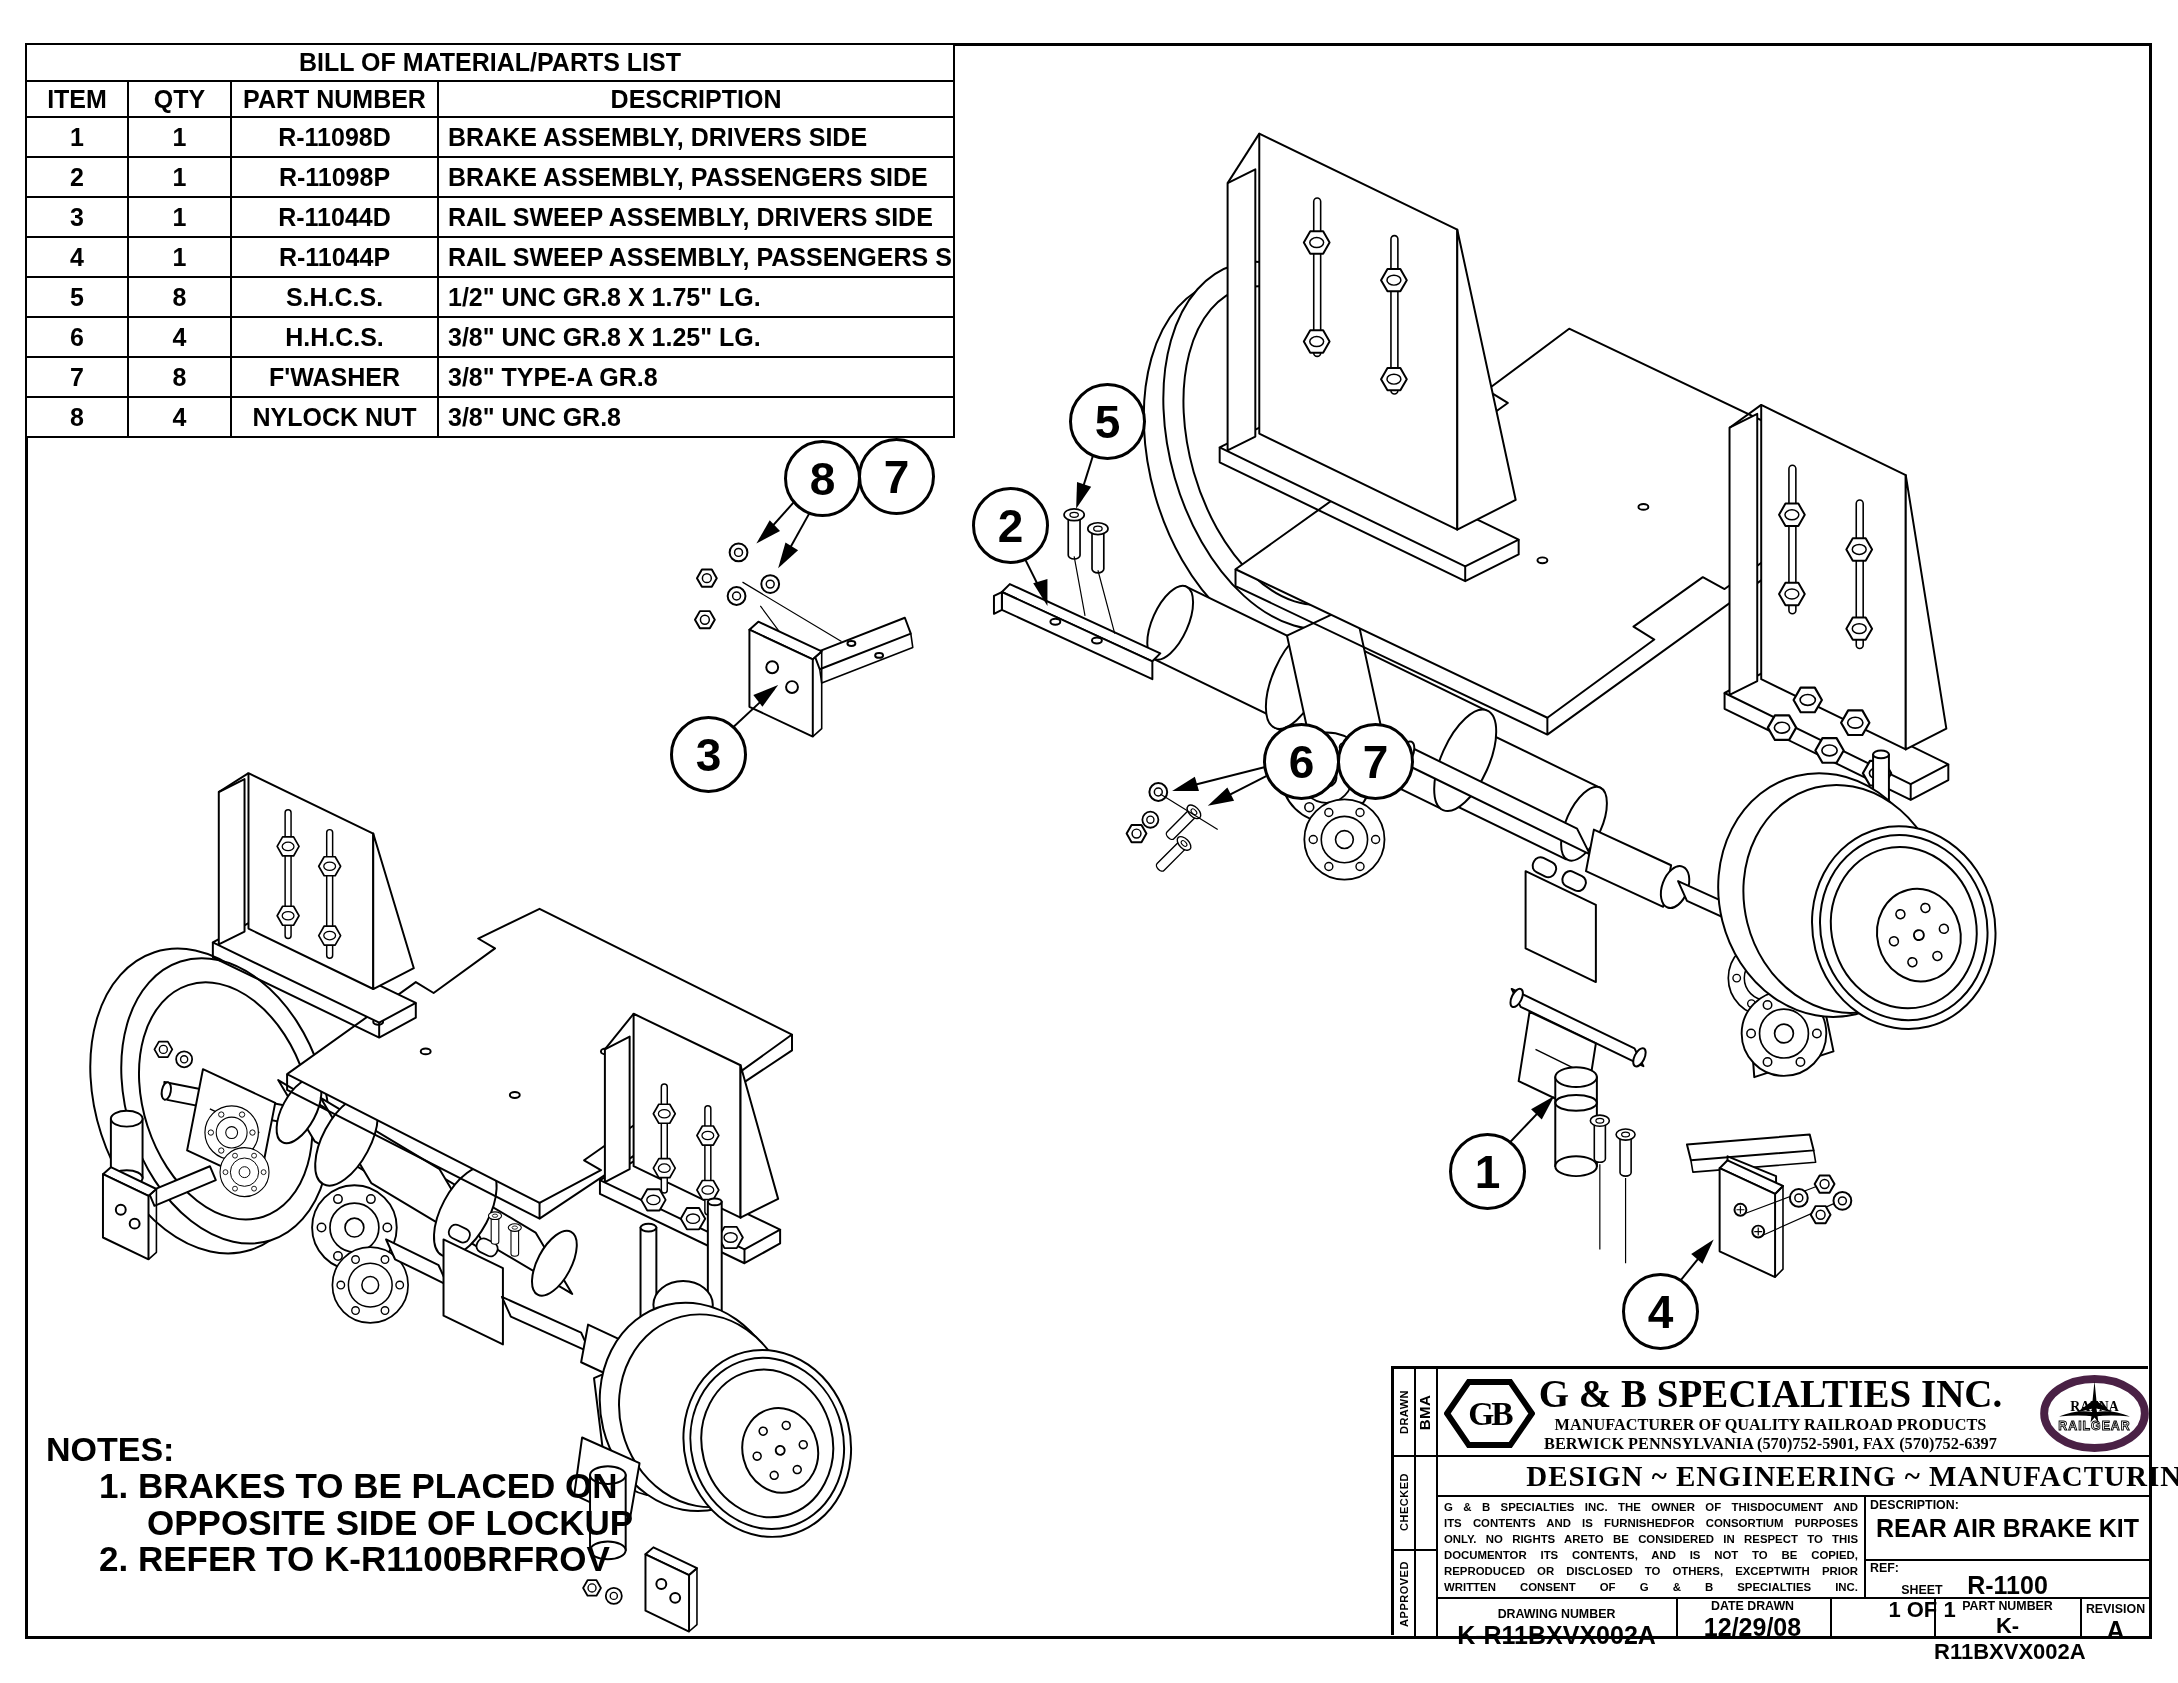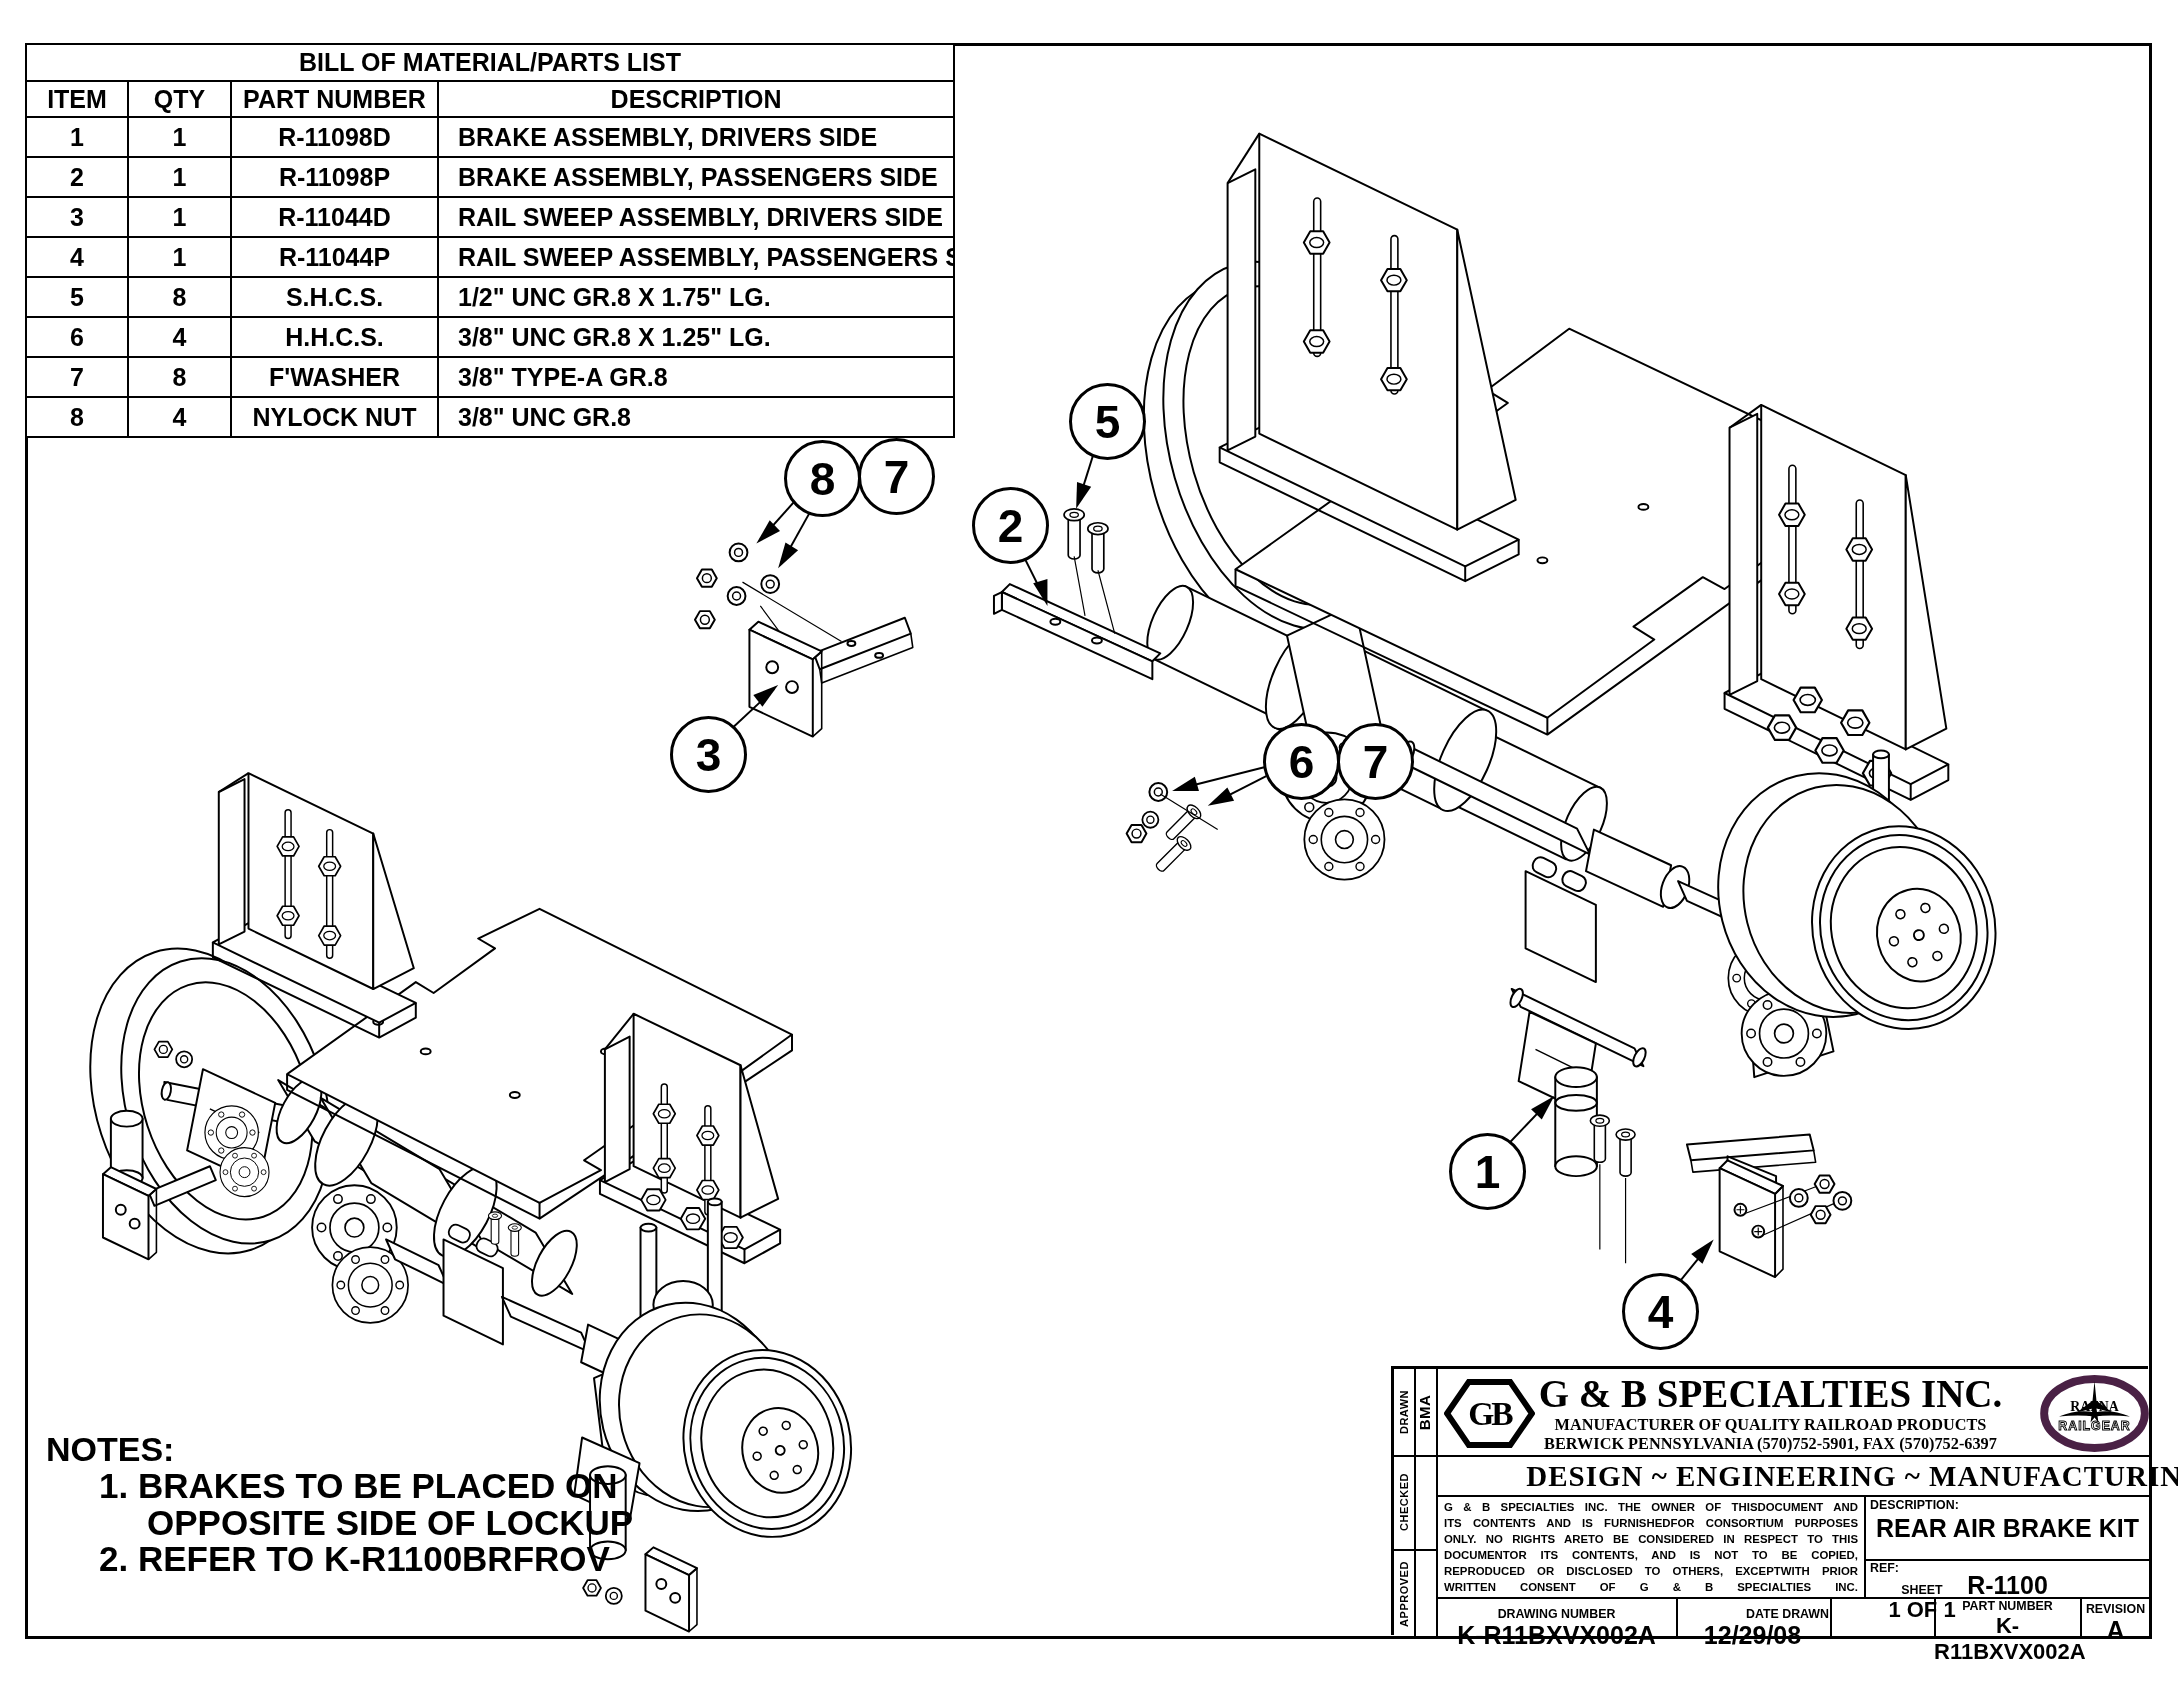--- a/index.html
+++ b/index.html
@@ -7,21 +7,21 @@
   #sheet{position:relative;width:2178px;height:1683px;background:#fff;overflow:hidden;}
   .frame{position:absolute;left:25px;top:43px;width:2127px;height:1596px;border:3px solid #000;box-sizing:border-box;}
   svg.drawing{position:absolute;left:0;top:0;}
 
   
   table.bom{position:absolute;left:25px;top:43px;width:928px;border-collapse:collapse;table-layout:fixed;background:#fff;}
   table.bom td{border:2px solid #000;font-size:25px;font-weight:700;text-align:center;padding:0;overflow:hidden;white-space:nowrap;}
   table.bom tr.title-row td{height:35px;}
   table.bom tr.head-row td{height:34px;}
   table.bom tr.data-row td{height:38px;}
-  table.bom td.desc{text-align:left;padding-left:19px;}
+  table.bom td.desc{text-align:left;padding-left:9px;}
 
   
   .balloon{position:absolute;width:71px;height:71px;border:3px solid #000;border-radius:50%;background:#fff;
            display:flex;align-items:center;justify-content:center;font-size:46px;font-weight:700;color:#000;}
 
   
   .note{position:absolute;font-weight:700;color:#000;white-space:nowrap;}
   .note.h{font-size:34px;}
   .note.l{font-size:35px;}
 
@@ -576,21 +576,21 @@
     <div class="abs" style="left:470px;top:190px;width:287px;height:38px;">
       <div class="fld-label" style="padding:2px 0 0 6px;">REF:</div>
       <div class="fld-value ctr" style="margin-top:-4px;">R-1100</div>
     </div>
 
     <div class="abs" style="left:42px;top:228px;width:241px;height:42px;">
       <div class="fld-label ctr" style="padding-top:10px;">DRAWING NUMBER</div>
       <div class="fld-value ctr">K-R11BXVX002A</div>
     </div>
     <div class="abs" style="left:282px;top:228px;width:153px;height:42px;">
-      <div class="fld-label ctr" style="padding-top:10px;text-align:right;">DATE DRAWN</div>
+      <div class="fld-label ctr" style="padding-top:2px;">DATE DRAWN</div>
       <div class="fld-value ctr">12/29/08</div>
     </div>
     <div class="abs" style="left:436px;top:212px;width:104px;height:42px;margin-left:40px;">
       <div class="fld-label ctr" style="padding-top:2px;">SHEET</div>
       <div class="fld-value ctr" style="font-size:22px;">1 OF 1</div>
     </div>
     <div class="abs" style="left:540px;top:228px;width:147px;height:42px;">
       <div class="fld-label ctr" style="padding-top:2px;">PART NUMBER</div>
       <div class="fld-value ctr" style="font-size:22px;">K-R11BXVX002A</div>
     </div>

